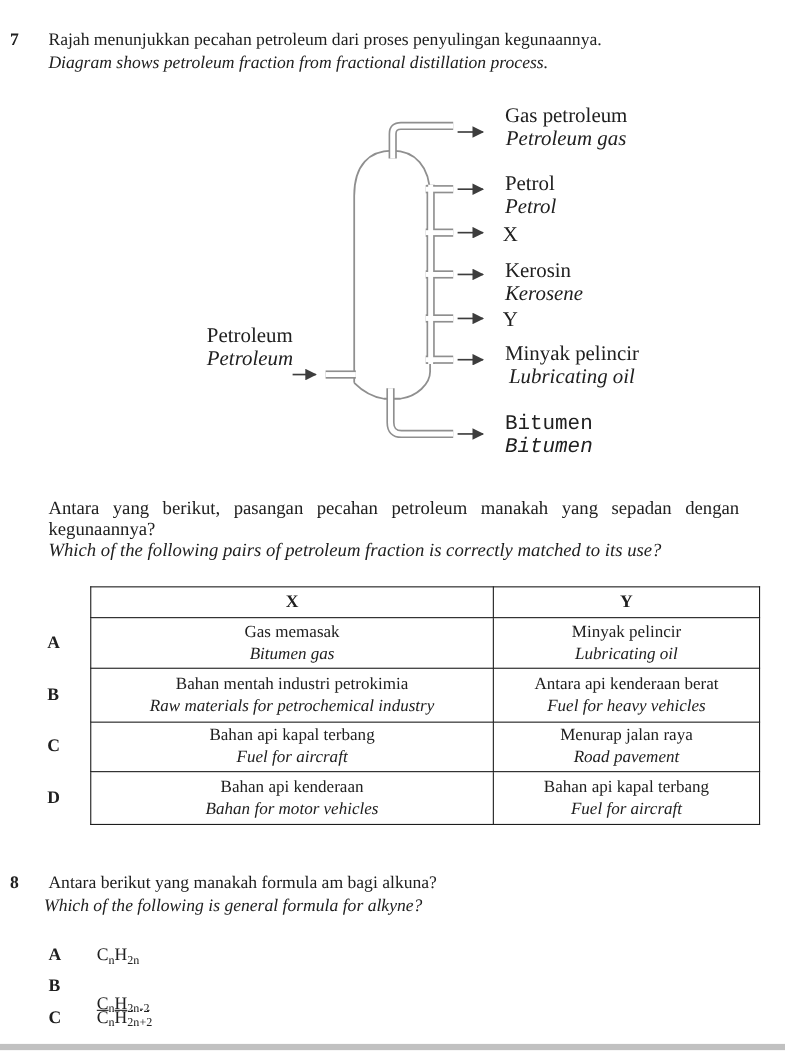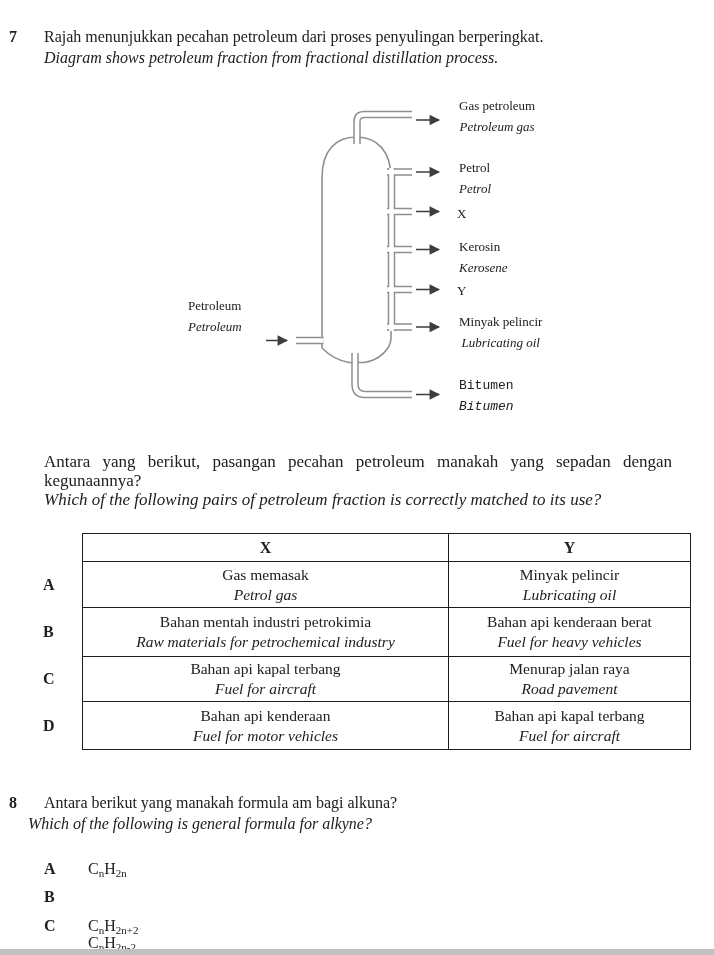--- a/index.html
+++ b/index.html
@@ -7,42 +7,42 @@
     position:relative; width:714px; height:955px; background:#ffffff;
     font-family:"Liberation Serif", serif; color:#202020; overflow:hidden;
     font-size:16px;
   }
   .abs { position:absolute; }
   .it { font-style:italic;font-family:Liberation Serif, serif; }
   .line { white-space:nowrap; }
   .qnum { font-weight:bold; font-size:16px; }
   .ptext { font-size:17px; line-height:19px; }
   .jline { text-align:justify; text-align-last:justify; width:628px; }
-  .dlabel { font-size:13px; line-height:21px; }
+  .dlabel { font-size:19px; line-height:21px; }
   .dlabel .en { font-style:italic;text-align:center; }
   
   table.qtable { border-collapse:collapse; table-layout:fixed; }
   table.qtable th, table.qtable td {
     border:1.3px solid #1d1d1d; text-align:center; vertical-align:middle;
     padding:0 4px; font-size:15.5px; line-height:20px; font-weight:normal;
   }
   table.qtable th { font-weight:bold; font-size:16px; height:27px; }
   .cell-en { font-style:italic; }
   .opt-letter { font-weight:bold; font-size:16px; }
   .formula { font-size:16px;text-align:center; }
   .formula sub { font-size:11px; vertical-align:-3px; }
   #bottom-strip { background:#c1c1c1; }
 </style>
 </head>
 <body>
 
 <div id="page">
 
   <div class="abs qnum" style="left:9px; top:28px;">7</div>
-  <div class="abs line" style="left:44px; top:28px;">Rajah menunjukkan pecahan petroleum dari proses penyulingan berperingkat.</div>
+  <div class="abs line" style="left:44px; top:28px;">Rajah menunjukkan pecahan petroleum dari proses penyulingan kegunaannya.</div>
   <div class="abs line it" style="left:44px; top:49px;">Diagram shows petroleum fraction from fractional distillation process.</div>
 
   <svg class="abs" style="left:250px; top:90px;" width="210" height="320" viewBox="250 90 210 320">
     <defs>
       <marker id="arr" viewBox="0 0 10 10" refX="9" refY="5" markerWidth="9" markerHeight="7" orient="auto">
         <path d="M0,0 L10,5 L0,10 Z" fill="#3d3d3d"></path>
       </marker>
     </defs>
 
     <path d="M322,348 L322,178 C322,150 336,137 356.5,137 C377,137 391,151 391,178 L391,338
@@ -130,68 +130,68 @@
         <col style="width:242px">
       </colgroup>
     <tbody>
         <tr>
       <th>X</th>
       <th>Y</th>
     </tr>
     <tr style="height:46px;">
       <td>
         <div class="cell-ms">Gas memasak</div>
-        <div class="cell-en">Petrol gas</div>
+        <div class="cell-en">Bitumen gas</div>
       </td>
       <td>
         <div class="cell-ms">Minyak pelincir</div>
         <div class="cell-en">Lubricating oil</div>
       </td>
     </tr>
     <tr style="height:49px;">
       <td>
         <div class="cell-ms">Bahan mentah industri petrokimia</div>
         <div class="cell-en">Raw materials for petrochemical industry</div>
       </td>
       <td>
-        <div class="cell-ms">Bahan api kenderaan berat</div>
+        <div class="cell-ms">Antara api kenderaan berat</div>
         <div class="cell-en">Fuel for heavy vehicles</div>
       </td>
     </tr>
     <tr style="height:45px;">
       <td>
         <div class="cell-ms">Bahan api kapal terbang</div>
         <div class="cell-en">Fuel for aircraft</div>
       </td>
       <td>
         <div class="cell-ms">Menurap jalan raya</div>
         <div class="cell-en">Road pavement</div>
       </td>
     </tr>
     <tr style="height:48px;">
       <td>
         <div class="cell-ms">Bahan api kenderaan</div>
-        <div class="cell-en">Fuel for motor vehicles</div>
+        <div class="cell-en">Bahan for motor vehicles</div>
       </td>
       <td>
         <div class="cell-ms">Bahan api kapal terbang</div>
         <div class="cell-en">Fuel for aircraft</div>
       </td>
     </tr>
   </tbody>
     </table>
 
   <div class="abs qnum" style="left:9px; top:794px;">8</div>
   <div class="abs line" style="left:44px; top:794px;text-align:center;">Antara berikut yang manakah formula am bagi alkuna?</div>
-  <div class="abs line it" style="left:28px; top:815px;">Which of the following is general formula for alkyne?</div>
+  <div class="abs line it" style="left:40px; top:815px;">Which of the following is general formula for alkyne?</div>
 
   <div class="abs opt-letter" style="left:44px; top:860px;">A</div>
   <div class="abs formula" style="left:88px; top:860px;"><span>C</span><sub>n</sub><span>H</span><sub>2n</sub></div>
 
   <div class="abs opt-letter" style="left:44px; top:888px;">B</div>
-  <div class="abs formula" style="left:88px; top:934px;text-decoration:underline;"><span>C</span><sub>n</sub><span>H</span><sub>2n-2</sub></div>
+  <div class="abs formula" style="left:88px; top:904px;text-decoration:underline;"><span>C</span><sub>n</sub><span>H</span><sub>2n-2</sub></div>
 
   <div class="abs opt-letter" style="left:44px; top:917px;">C</div>
   <div class="abs formula" style="left:88px; top:917px;"><span>C</span><sub>n</sub><span>H</span><sub>2n+2</sub></div>
 
   <div id="bottom-strip" class="abs" style="left:0; top:949px; width:714px; height:6px;"></div>
 
 </div>
 
 </body></html>

